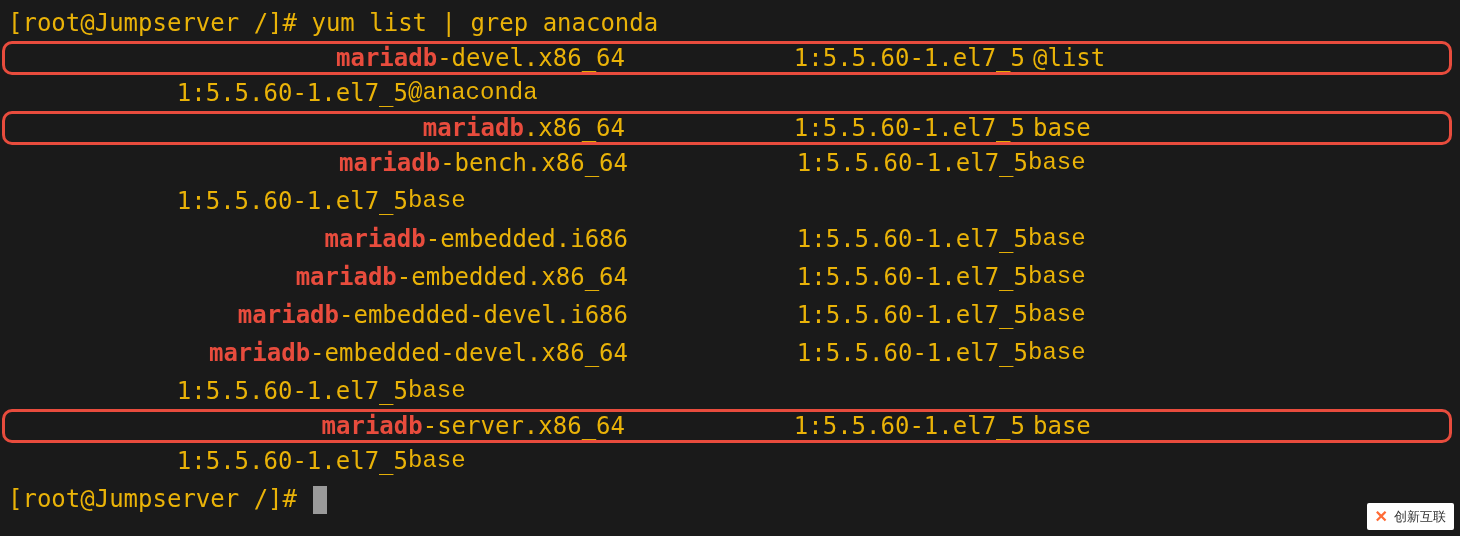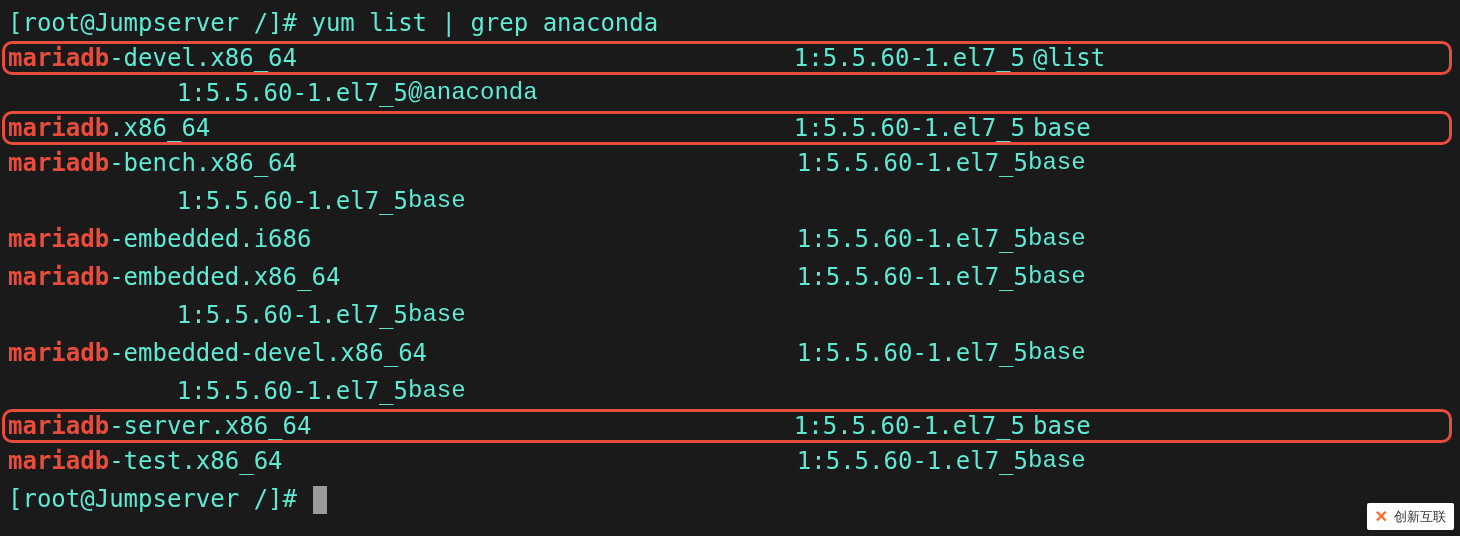--- a/index.html
+++ b/index.html
@@ -24,38 +24,39 @@
       white-space: pre;
     }
     .prompt-line {
       line-height: 38px;
       white-space: pre;
     }
     .pkg-col {
       width: 620px;
       display: inline-block;
       white-space: pre;
+      text-align: right;
     }
     .ver-col {
       width: 400px;
       display: inline-block;
       white-space: pre;
       text-align: right;
     }
     .repo-col {
       display: inline-block;
       white-space: pre;
       font-family: Liberation Mono, monospace;
     }
     .red {
       color: #e84c3d;
       font-weight: bold;
     }
     .white {
-      color: #5eead4;
+      color: #eab308;
     }
     .box-row {
       position: relative;
       border: 3px solid #e84c3d;
       border-radius: 10px;
       margin-left: -6px;
       padding-left: 3px;
       margin-top: -1px;
       margin-bottom: -1px;
     }
@@ -116,30 +117,30 @@
       <div class="box-inner">
         <span class="pkg-col"><span class="red">mariadb</span><span class="white">.x86_64</span></span>
         <span class="ver-col white">1:5.5.60-1.el7_5</span>
       </div>
       <span class="outside-repo white">base</span>
     </div>
     <div class="line"><span class="pkg-col"><span class="red">mariadb</span><span class="white">-bench.x86_64</span></span><span class="ver-col white">1:5.5.60-1.el7_5</span><span class="repo-col white">base</span></div>
     <div class="line"><span class="ver-col white">1:5.5.60-1.el7_5</span><span class="repo-col white">base</span></div>
     <div class="line"><span class="pkg-col"><span class="red">mariadb</span><span class="white">-embedded.i686</span></span><span class="ver-col white">1:5.5.60-1.el7_5</span><span class="repo-col white">base</span></div>
     <div class="line"><span class="pkg-col"><span class="red">mariadb</span><span class="white">-embedded.x86_64</span></span><span class="ver-col white">1:5.5.60-1.el7_5</span><span class="repo-col white">base</span></div>
-    <div class="line"><span class="ver-col white">1:5.5.60-1.el7_5</span><span class="repo-col white">base</span></div>
+    <div class="line"><span class="pkg-col"><span class="red">mariadb</span><span class="white">-embedded-devel.i686</span></span><span class="ver-col white">1:5.5.60-1.el7_5</span><span class="repo-col white">base</span></div>
     <div class="line"><span class="pkg-col"><span class="red">mariadb</span><span class="white">-embedded-devel.x86_64</span></span><span class="ver-col white">1:5.5.60-1.el7_5</span><span class="repo-col white">base</span></div>
     <div class="line"><span class="ver-col white">1:5.5.60-1.el7_5</span><span class="repo-col white">base</span></div>
     <div class="box-row">
       <div class="box-inner">
         <span class="pkg-col"><span class="red">mariadb</span><span class="white">-server.x86_64</span></span>
         <span class="ver-col white">1:5.5.60-1.el7_5</span>
       </div>
       <span class="outside-repo white">base</span>
     </div>
-    <div class="line"><span class="pkg-col"><span class="red">mariadb</span><span class="white">-test.x86_64</span></span><span class="ver-col white">1:5.5.60-1.el7_5</span><span class="repo-col white">base</span></div>
+    <div class="line"><span class="ver-col white">1:5.5.60-1.el7_5</span><span class="repo-col white">base</span></div>
     <div class="prompt-line"><span class="white">[root@Jumpserver /]# </span><span class="cursor"></span></div>
   </div>
 
 <div class="watermark">
   <span class="watermark-icon">✕</span>
   <span>创新互联</span>
 </div>
 
 </body></html>

